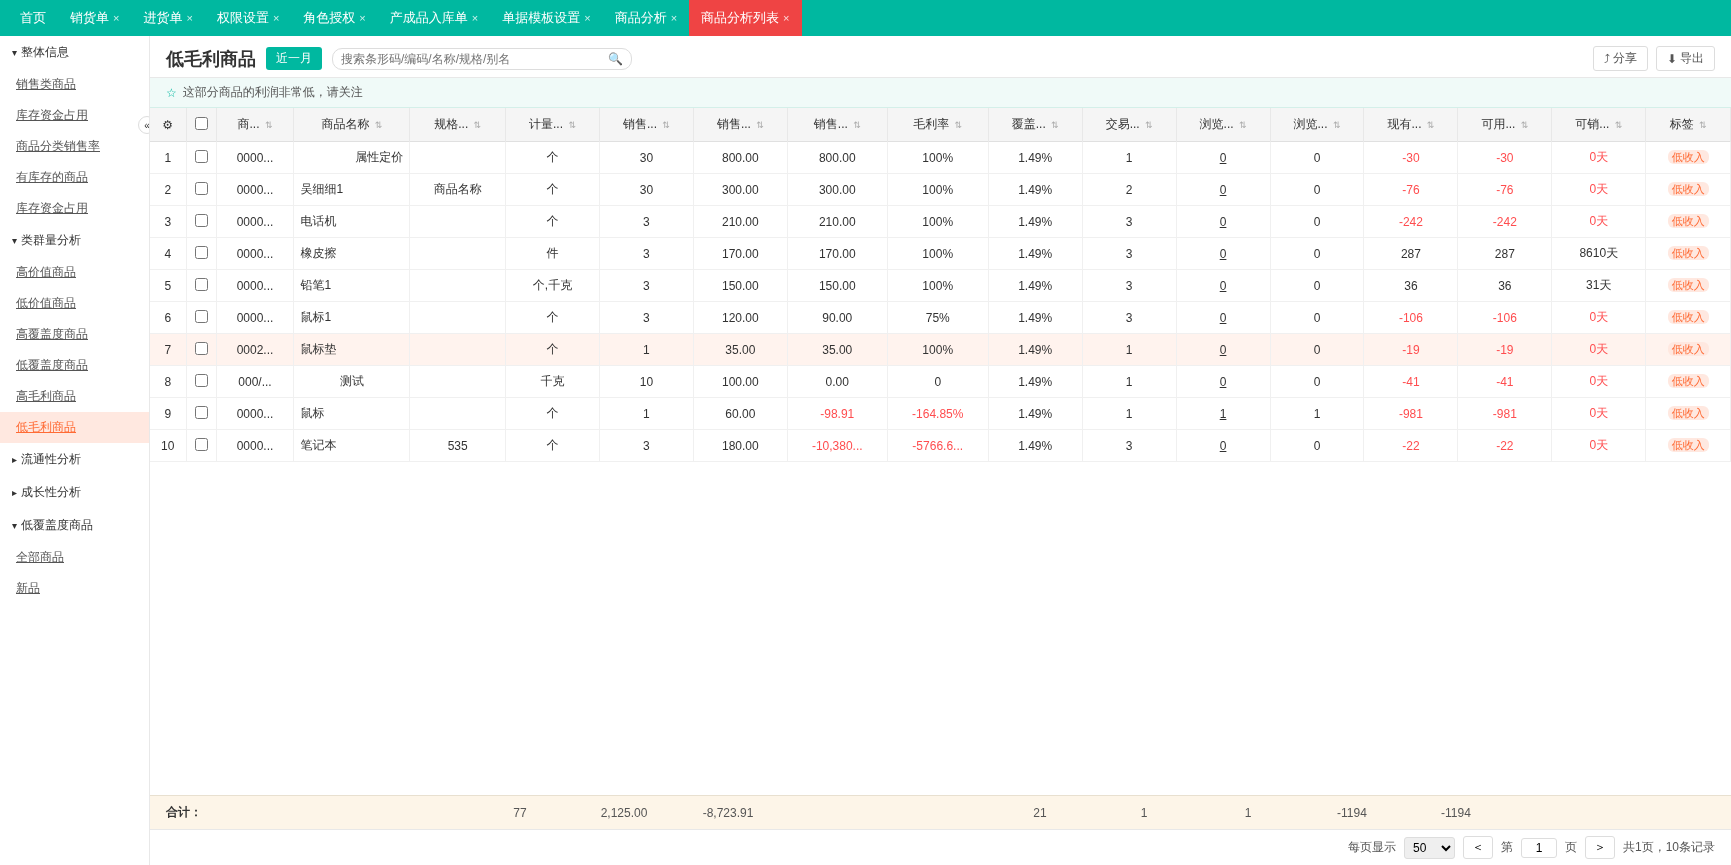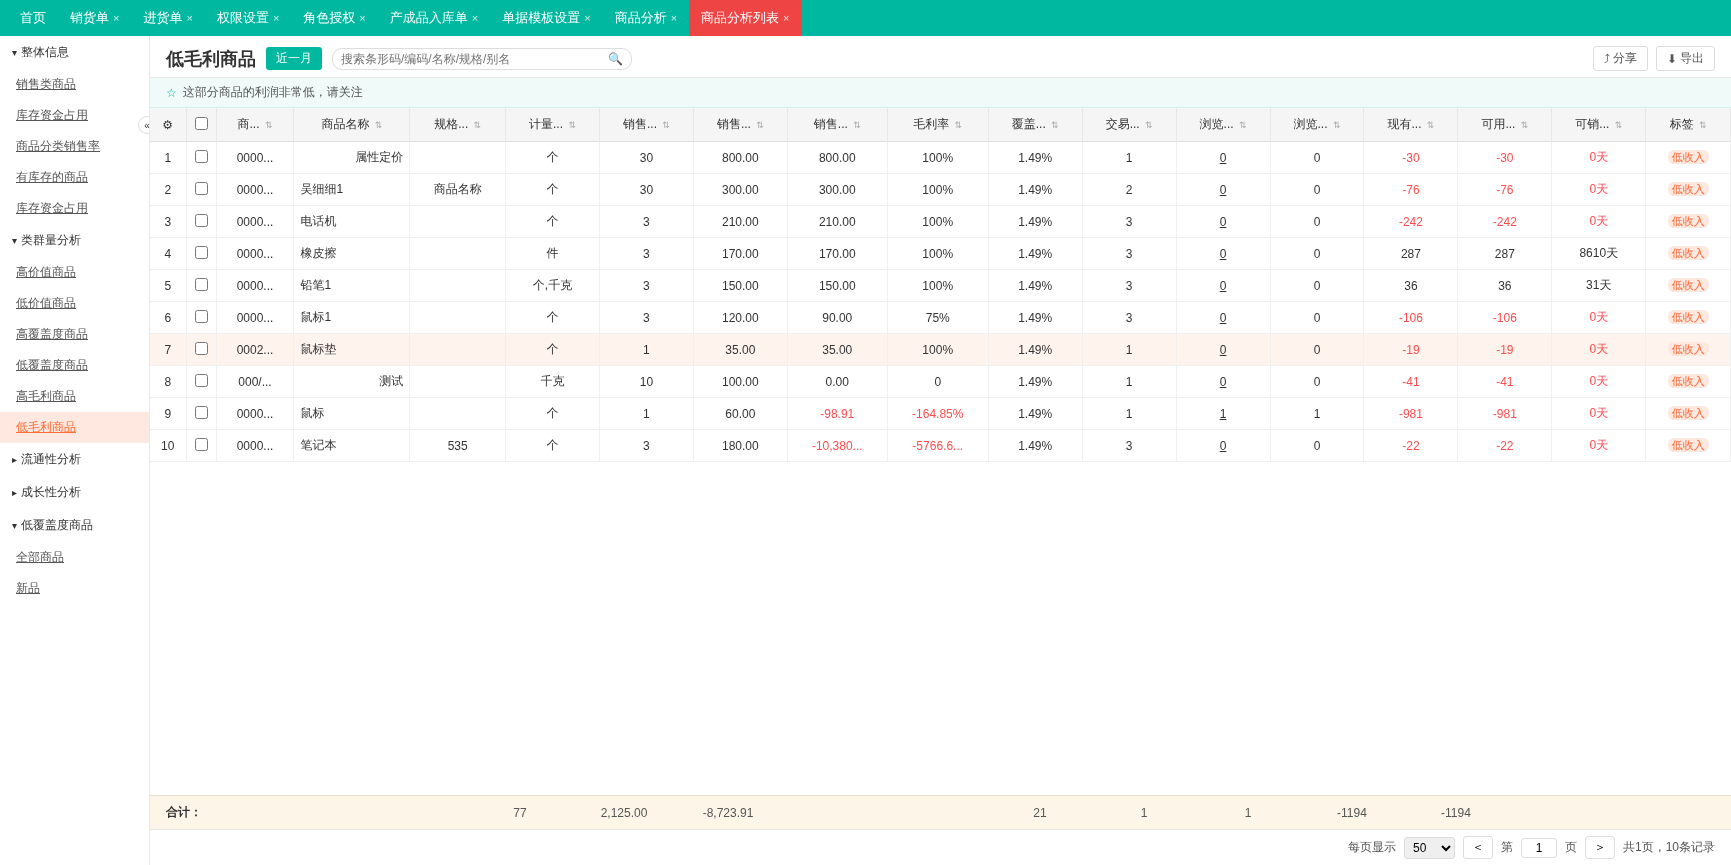--- a/index.html
+++ b/index.html
@@ -559,21 +559,21 @@
     <td>0</td>
     <td class="neg-red">-19</td>
     <td class="neg-red">-19</td>
     <td class="neg-red">0天</td>
     <td><span class="tag-orange">低收入</span></td>
   </tr>
             <tr>
     <td class="row-num">8</td>
     <td><input type="checkbox" style=""></td>
     <td>000/...</td>
-    <td style="text-align:right;">测试</td>
+    <td style="text-align:center;">测试</td>
     <td></td>
     <td>千克</td>
     <td>10</td>
     <td>100.00</td>
     <td class="">0.00</td>
     <td class="">0</td>
     <td>1.49%</td>
     <td>1</td>
     <td class="link-underline">0</td>
     <td>0</td>

